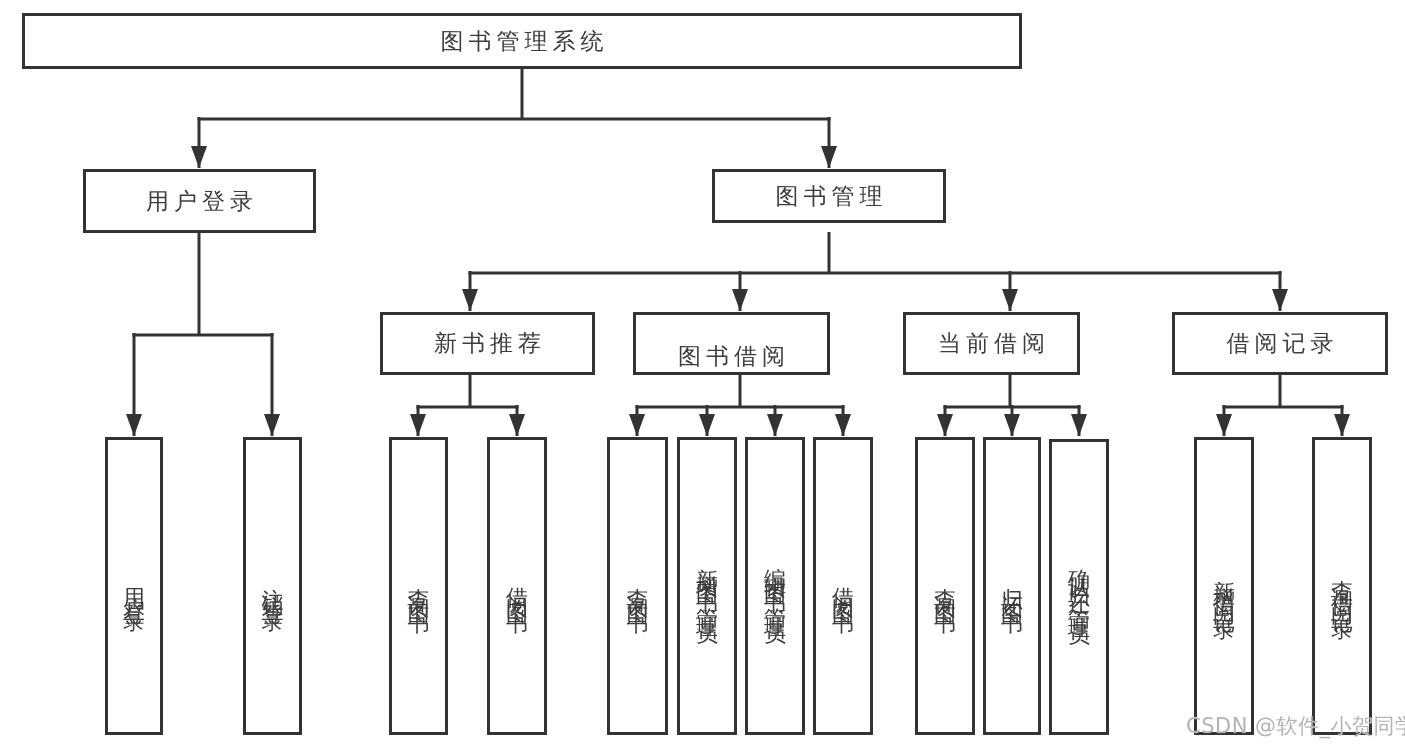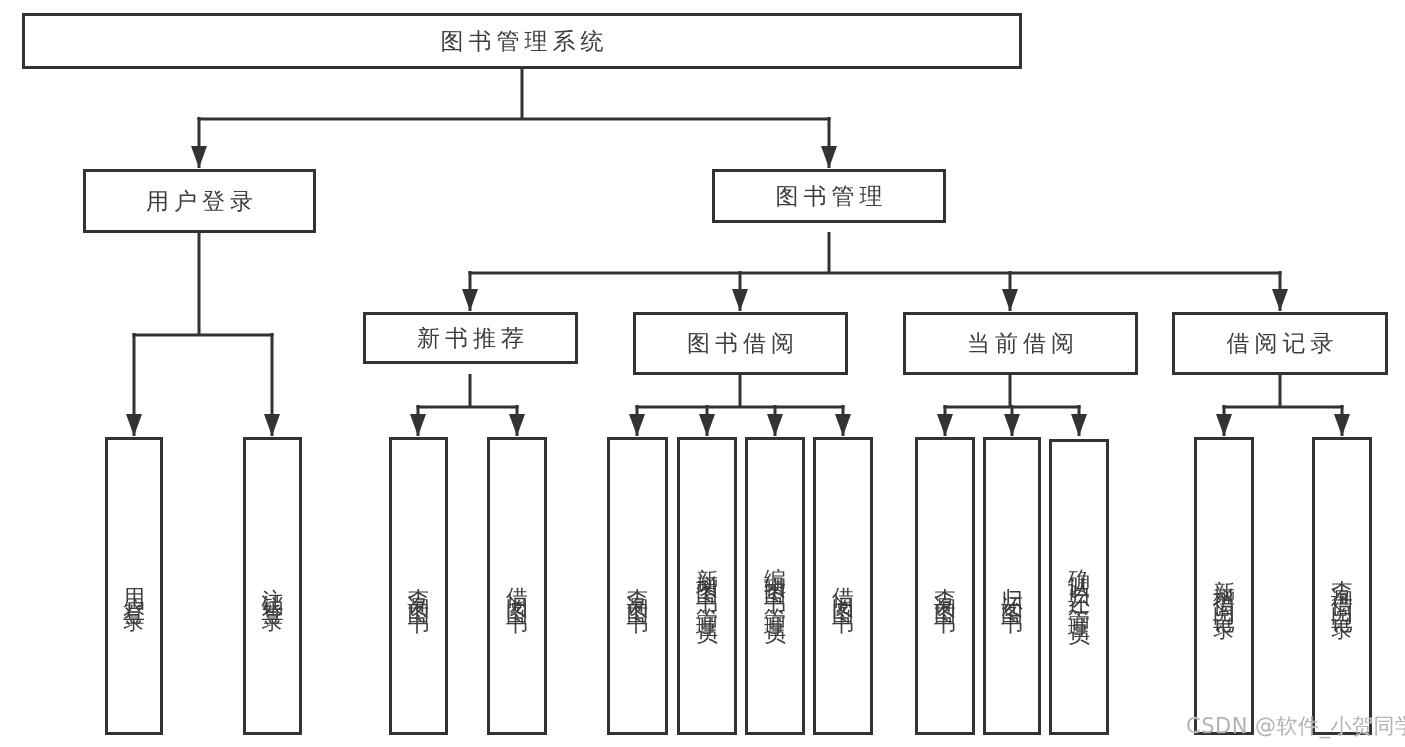--- a/index.html
+++ b/index.html
@@ -126,27 +126,27 @@
     <span>图书管理系统</span>
   </div>
 
   <div class="node hbox" style="left:83px; top:169px; width:233px; height:64px;">
     <span>用户登录</span>
   </div>
   <div class="node hbox" style="left:712px; top:169px; width:234px; height:54px;">
     <span>图书管理</span>
   </div>
 
-  <div class="node hbox" style="left:363px; top:312px; width:215px; height:52px;text-align:center;">
+  <div class="node hbox" style="left:380px; top:312px; width:215px; height:63px;text-align:center;">
     <span>新书推荐</span>
   </div>
-  <div class="node hbox" style="left:633px; top:312px; width:215px; height:63px;">
+  <div class="node hbox" style="left:633px; top:312px; width:197px; height:63px;align-items:flex-end;">
     <span>图书借阅</span>
   </div>
-  <div class="node hbox" style="left:903px; top:312px; width:235px; height:63px;">
+  <div class="node hbox" style="left:903px; top:312px; width:177px; height:63px;">
     <span>当前借阅</span>
   </div>
   <div class="node hbox" style="left:1172px; top:312px; width:216px; height:63px;">
     <span>借阅记录</span>
   </div>
 
   <div class="node vbox" style="left:105px; top:437px; width:58px; height:298px;">
     <span>用户登录</span>
   </div>
   <div class="node vbox" style="left:243px; top:437px; width:59px; height:298px;">

